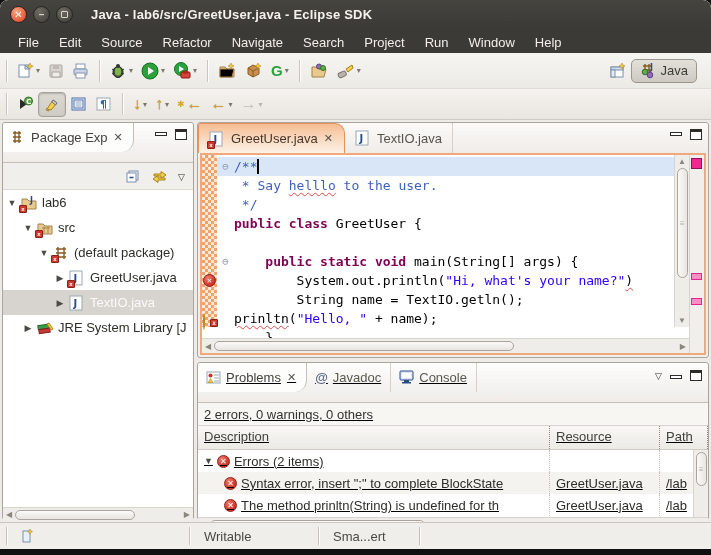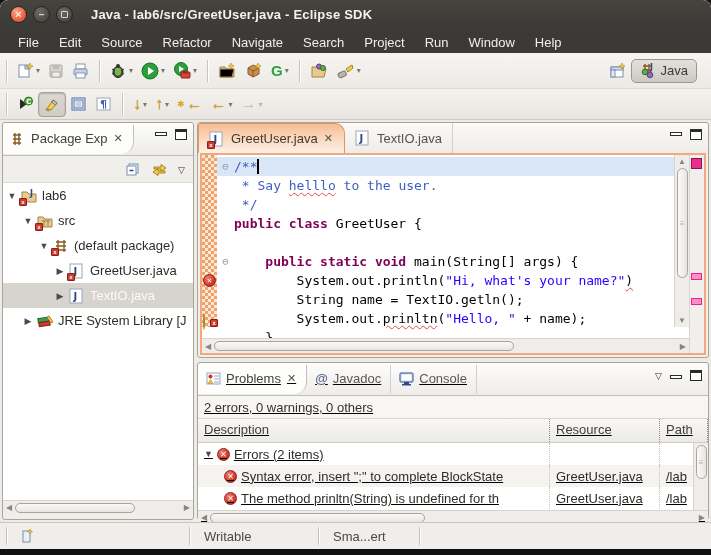--- a/index.html
+++ b/index.html
@@ -36,21 +36,21 @@
   .dd.dim { color:#b9b5ae; }
   .gicon { font-size:15px; font-weight:bold; line-height:16px; }
   .arrow-gold { color:#d9a62e; text-shadow:0 0 1px #8a6a14; font-size:16px; font-weight:bold; }
   .arrow-grey { color:#c2beb7; font-size:16px; font-weight:bold; }
   .persp-spacer { flex:1; }
   .persp-btn { display:flex; align-items:center; gap:4px; padding:3px 8px; margin-right:14px;
     background:linear-gradient(#e3e0da,#cdc9c2); border:1px solid #9b968e; border-radius:5px; font-size:13px; color:#3b3a36; }
 
   
   .panel { position:absolute; background:#f1efec; border:1px solid #a9a49c; border-radius:3px; }
-  .view-tabbar { display:flex; align-items:center; height:33px; position:relative;
+  .view-tabbar { display:flex; align-items:flex-start; height:40px; position:relative;
     background:linear-gradient(#fdfdfc,#efece8); border-bottom:1px solid #c3bfb8; border-radius:3px 3px 0 0; }
   .vtab { display:flex; align-items:center; gap:5px; font-size:13px; color:#42413c; padding:5px 9px 6px 8px; height:29px; }
   .vtab.active { background:#fdfdfc; border-right:1px solid #c3bfb8; border-radius:3px 0 12px 0; }
   .vtab.inactive { color:#5a5850; border-right:1px solid #d4d0c9; }
   .tab-close { font-size:11px; color:#55534c; padding:0 1px; }
   .minmax { position:absolute; right:6px; top:6px; display:flex; gap:8px; }
   .mm-minbar { width:12px; height:4px; border:1px solid #2c2b27; background:#fff; margin-top:3px; }
   .mm-max { width:12px; height:11px; border:1px solid #2c2b27; background:#fff; box-shadow:inset 0 2px 0 #2c2b27; }
   .view-menu-tri { font-size:9px; color:#2c2b27; margin-top:2px; }
 
@@ -519,21 +519,20 @@
               <span class="fold"></span>
               <span class="code">        String name = TextIO.getln();</span>
             </div>
         </div>
         <div class="cl">
           <span class="ann">
               <span class="bulb-badge"><span class="bulb"></span><span class="bulb-x">x</span></span>
             </span>
           <div class="lbody">
               <span class="fold"></span>
-              <span class="code">        System.out.</span>
               <span class="code squig">prinltn</span>
               <span class="code">(</span>
               <span class="code tok-str">"Hello, "</span>
               <span class="code"> + name);</span>
             </div>
         </div>
         <div class="cl">
           <span class="ann"></span>
           <div class="lbody">
               <span class="fold"></span>

